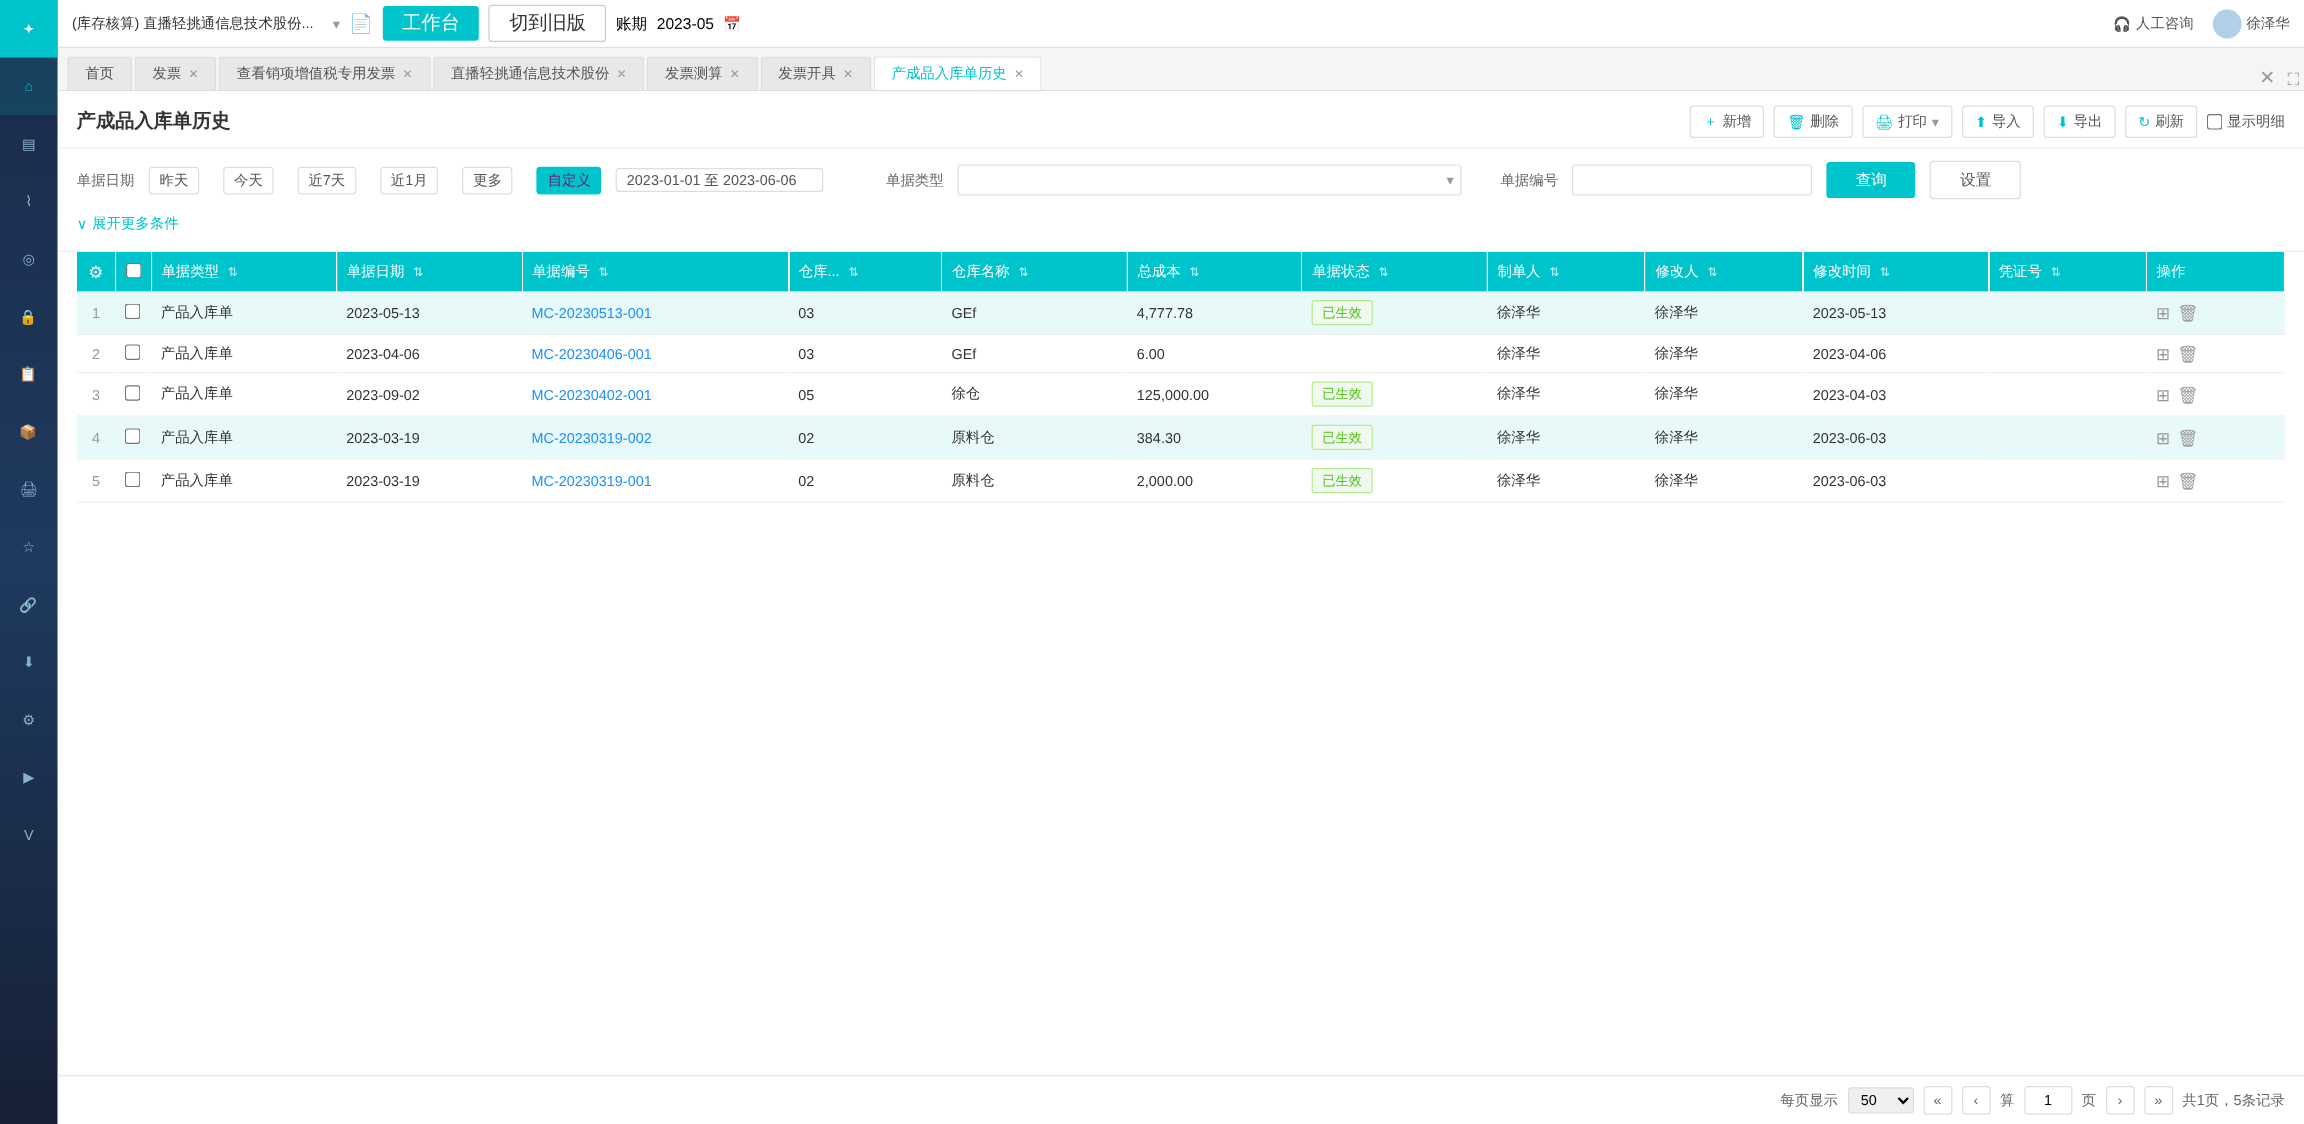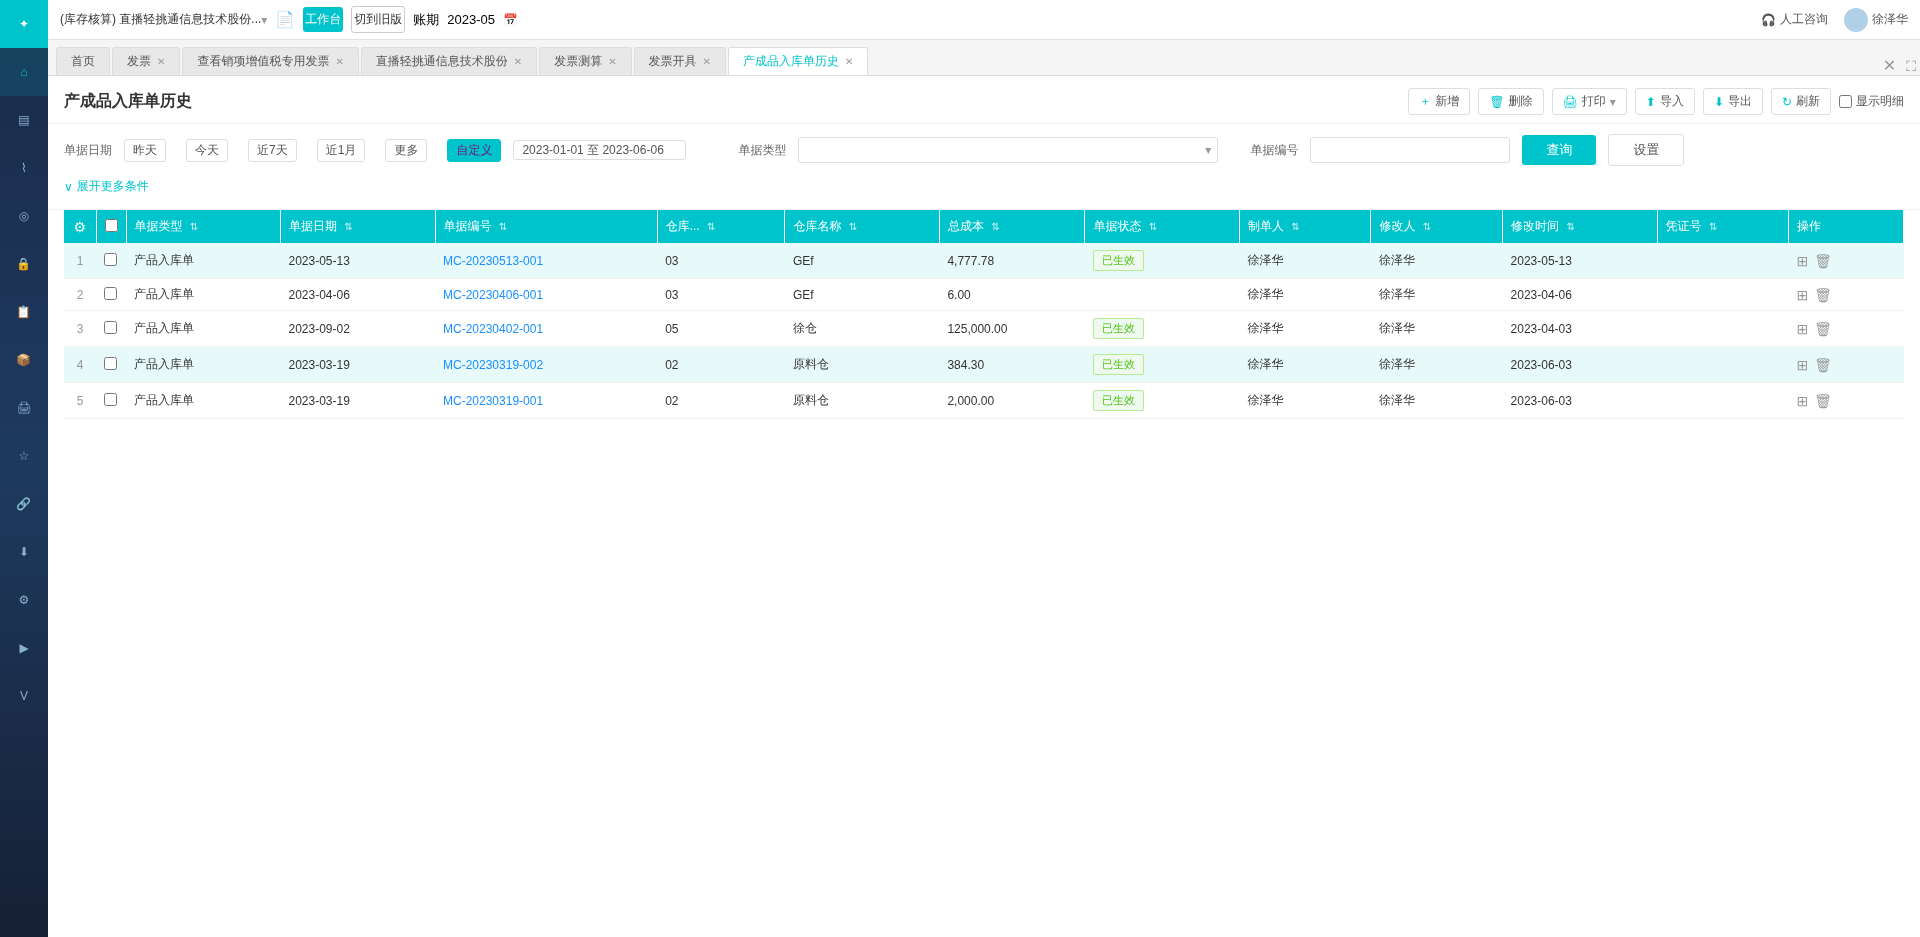--- a/index.html
+++ b/index.html
@@ -56,28 +56,28 @@
       padding: 0 12px;
       border-bottom: 1px solid #e0e0e0;
       flex-shrink: 0;
       gap: 8px;
     }
     .topbar-title {
       font-size: 12px;
       color: #333;
       display: flex;
       align-items: center;
-      gap: 0;
+      gap: 16px;
     }
     .topbar-btn {
-      padding: 4px 2px;
+      padding: 4px 16px;
       border-radius: 3px;
       border: none;
       cursor: pointer;
-      font-size: 12px;
+      font-size: 16px;
     }
     .btn-primary { background: #00c4cc; color: white; }
     .btn-outline { background: white; border: 1px solid #ccc; color: #333; }
     .topbar-period { color: #000000; font-size: 13px; }
     .topbar-right {
       margin-left: auto;
       display: flex;
       align-items: center;
       gap: 16px;
       color: #555;
@@ -611,15 +611,31 @@
           <span class="action-icon">⊞</span>
           <span class="action-icon">🗑</span>
         </div>
       </td>
     </tr>
           </tbody>
       </table>
     </div>
 
 
+    <div class="pagination">
+      <span class="page-size-label">每页显示</span>
+      <select class="page-size-select">
+        <option>50</option>
+        <option>100</option>
+        <option>200</option>
+      </select>
+      <button class="page-nav-btn">«</button>
+      <button class="page-nav-btn">‹</button>
+      <span style="color:#666;">算</span>
+      <input type="text" class="page-input" value="1" style="">
+      <span style="color:#666;">页</span>
+      <button class="page-nav-btn">›</button>
+      <button class="page-nav-btn">»</button>
+      <span class="page-info">共1页，5条记录</span>
+    </div>
 
   </div>
 </div>
 
 </body></html>

